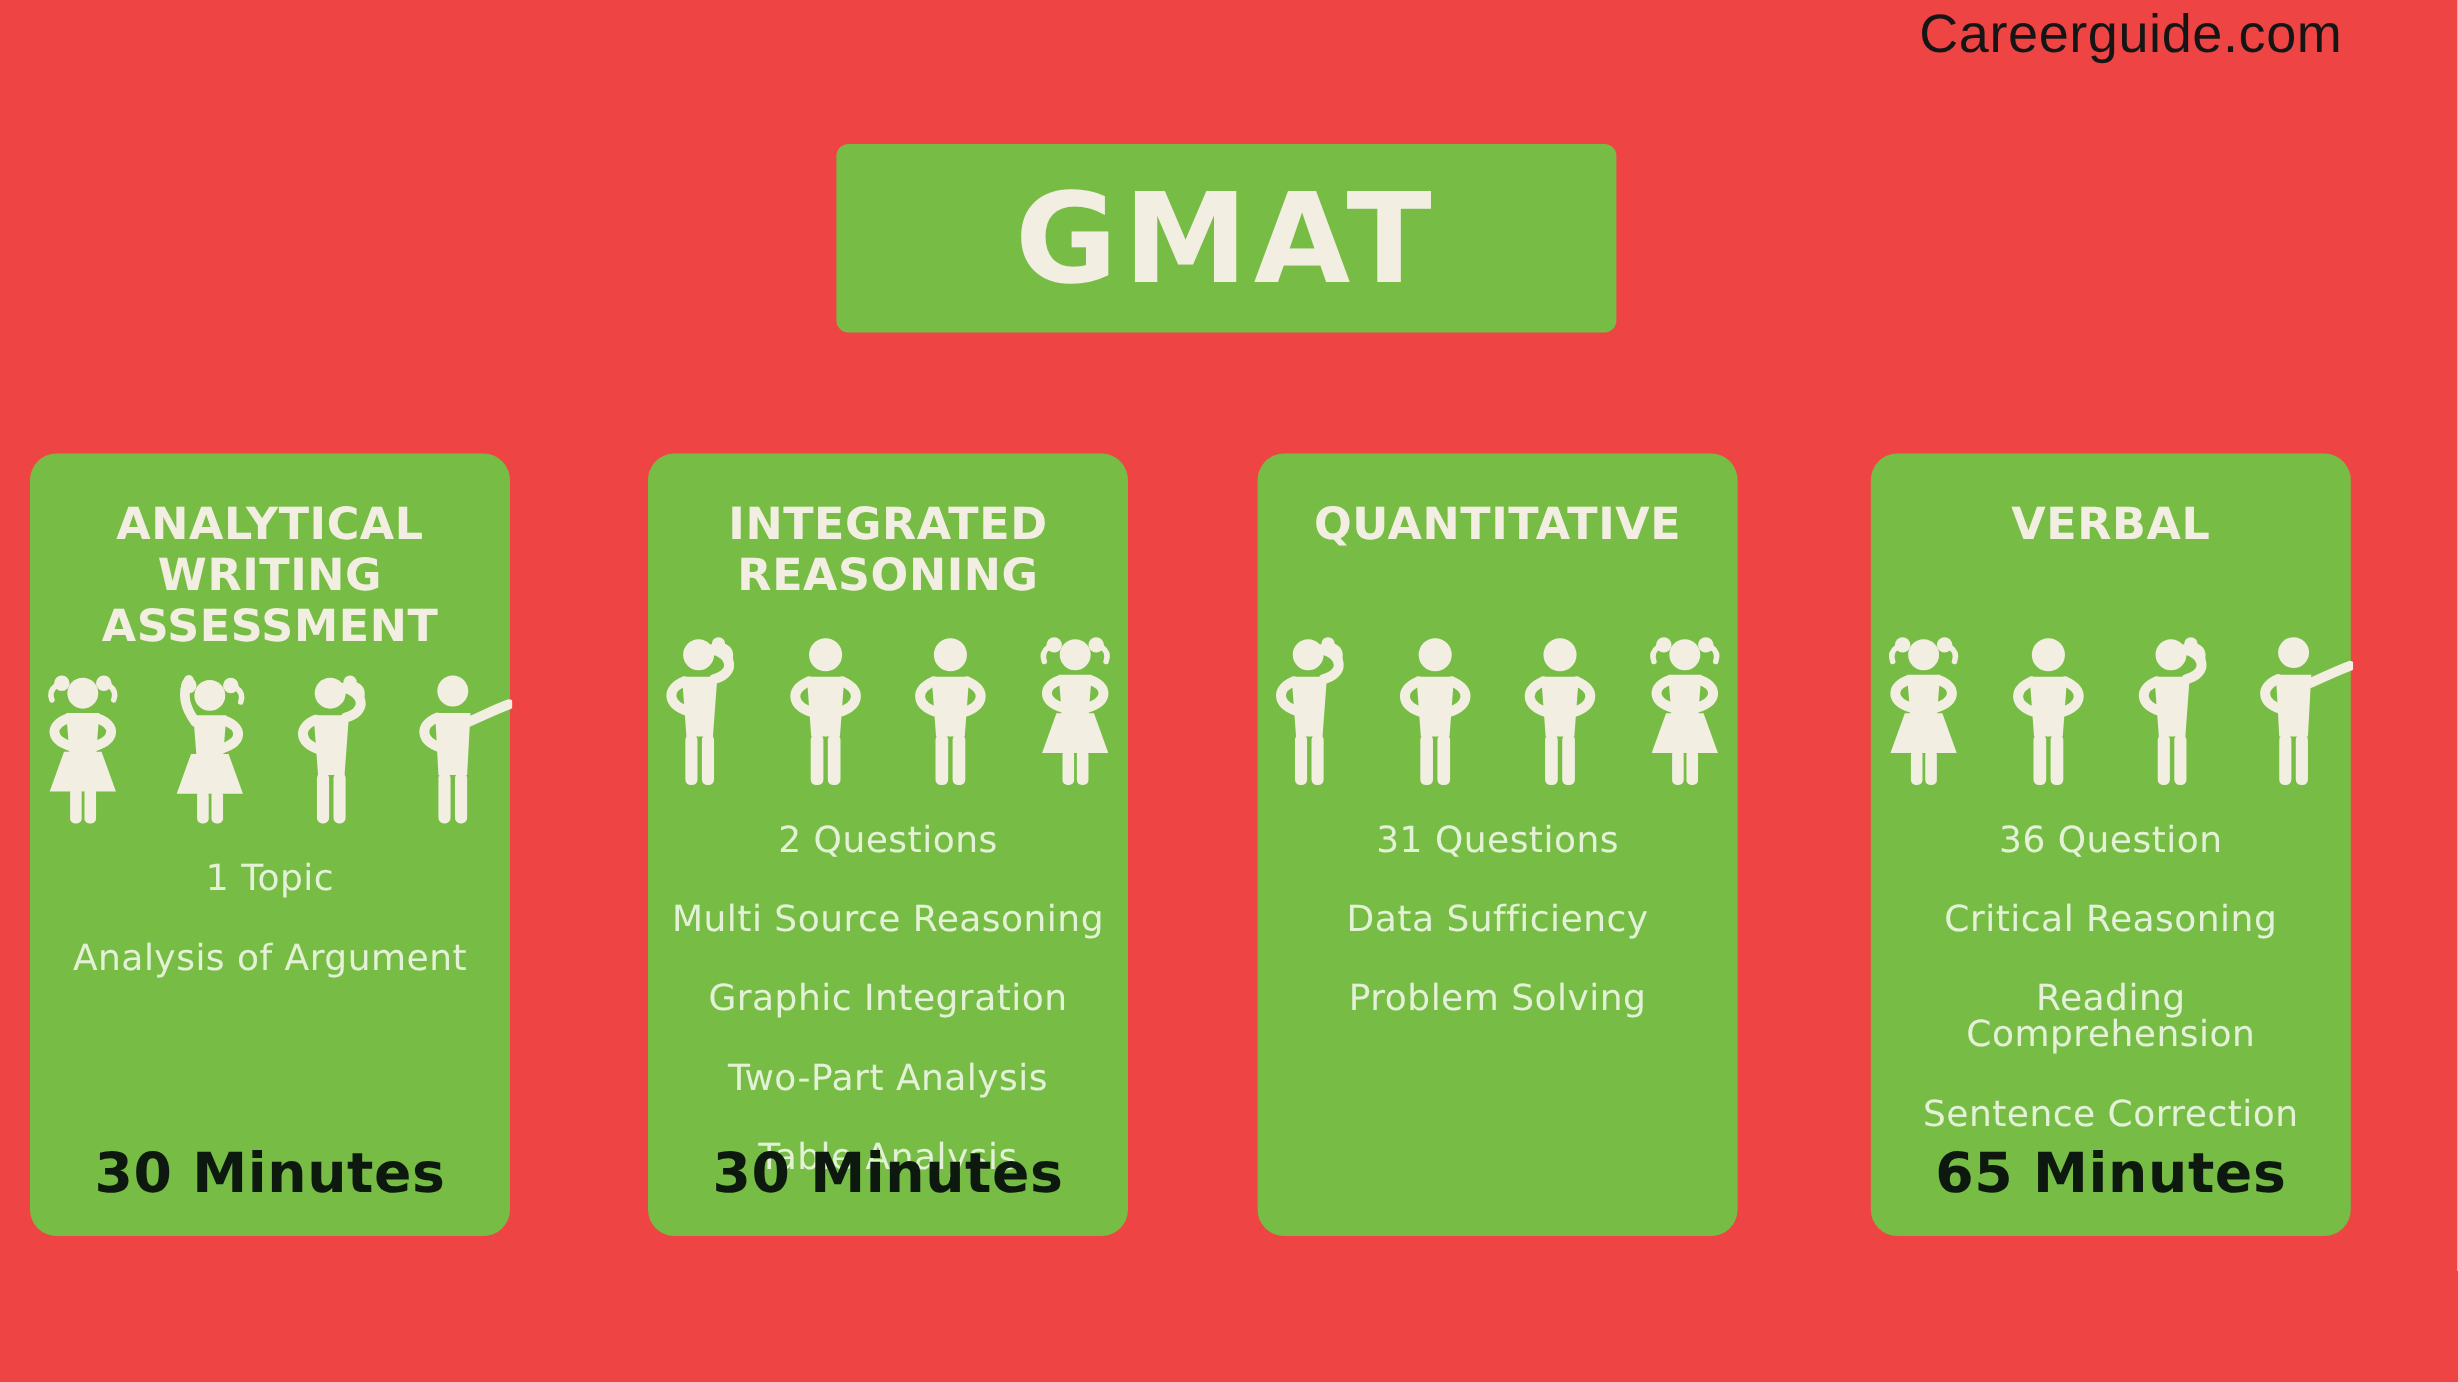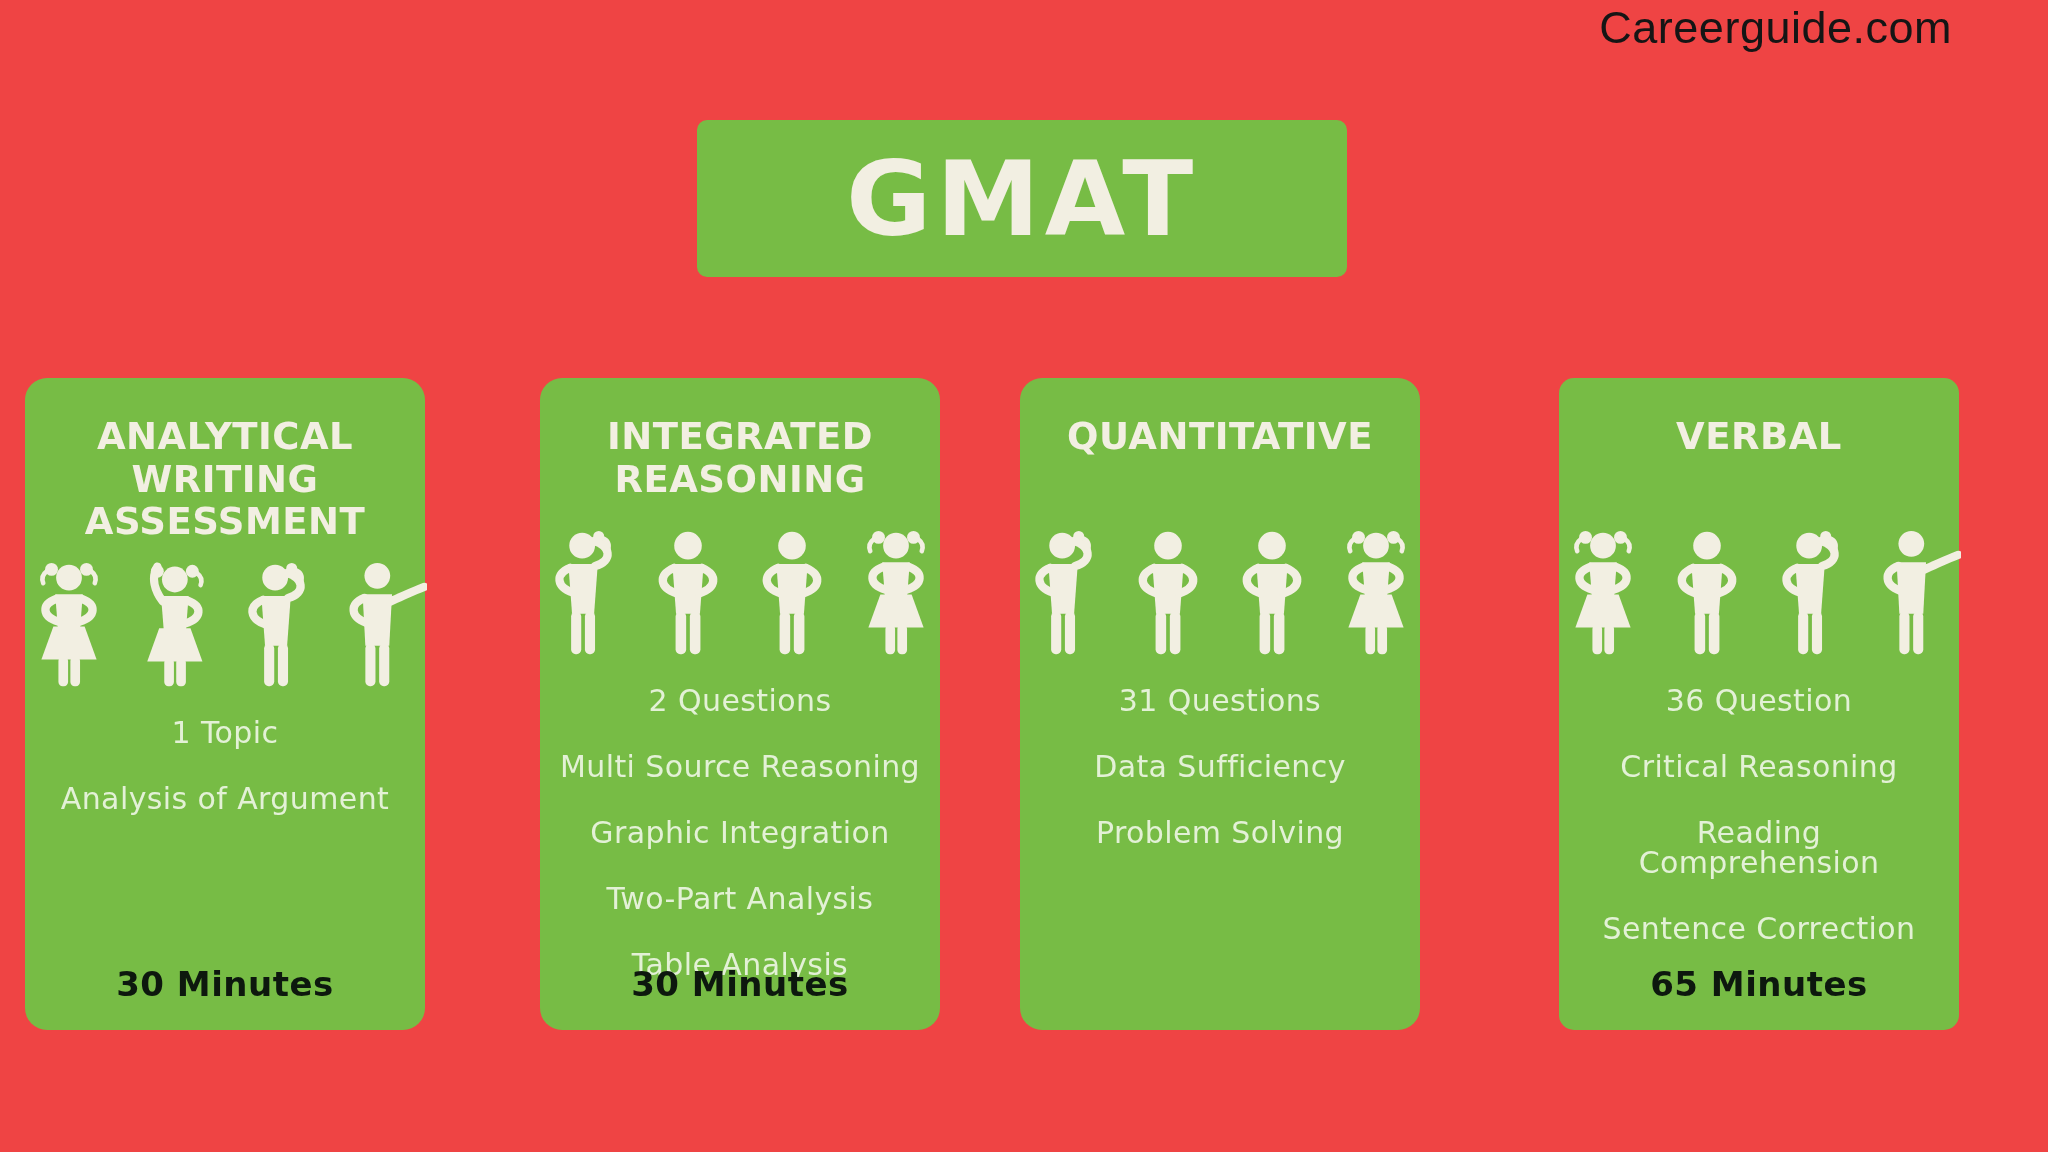--- a/index.html
+++ b/index.html
@@ -33,43 +33,43 @@
     font-size:104px;font-weight:bold;color:var(--cream);
     letter-spacing:5px;line-height:1;text-align:right;
   }
   .card{
     position:absolute;top:378px;width:400px;height:652px;
     background:var(--green);border-radius:22px;
     text-align:center;padding:38px 18px 0;
   }
   .card:nth-of-type(1){left:25px;}
   .card:nth-of-type(2){left:540px;}
-  .card:nth-of-type(3){left:1020px;}
-  .card:nth-of-type(4){left:1559px;border-radius:15px;}
+  .card:nth-of-type(3){left:1048px;}
+  .card:nth-of-type(4){left:1559px;}
   .card-title{
     font-size:37px;font-weight:bold;color:var(--cream);
     letter-spacing:0.5px;line-height:1.15;
     white-space:pre-line;min-height:96px;
   }
   .figures{
     margin-top:16px;height:130px;
     display:flex;justify-content:center;align-items:flex-end;gap:12px;
   }
   .fig{
     width:92px;height:129px;color:var(--cream);fill:currentColor;
     flex:0 0 auto;
   }
   .items{margin-top:28px;}
   .item{
     font-size:30px;font-weight:400;color:var(--pale);
     letter-spacing:0.4px;margin-bottom:36px;line-height:1;
   }
   .duration{
     position:absolute;bottom:26px;left:0;width:100%;
-    font-size:34px;font-weight:bold;color:var(--dark);
+    font-size:46px;font-weight:bold;color:var(--dark);
     letter-spacing:0.5px;
   }
   .defs{position:absolute;width:0;height:0;overflow:hidden;}
 </style>
 </head>
 <body>
 
 <svg class="defs" xmlns="http://www.w3.org/2000/svg" aria-hidden="true">
   <defs>
     <symbol id="sym-boy-akimbo" viewBox="0 0 100 140">

